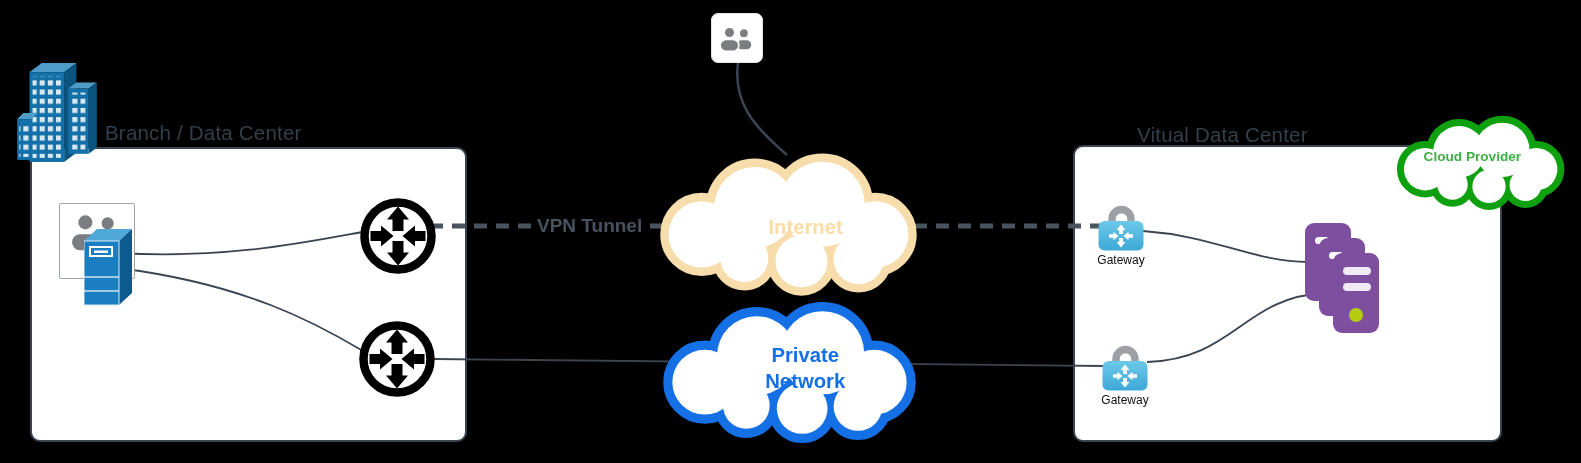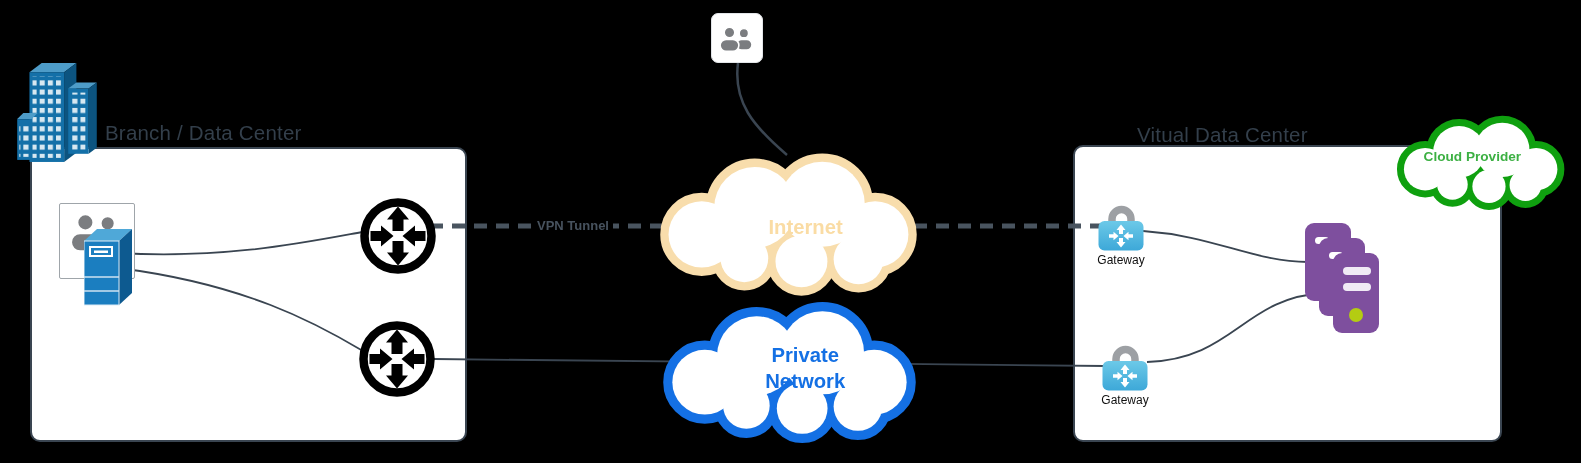--- a/index.html
+++ b/index.html
@@ -12,21 +12,21 @@
   .zone-box{
     position:absolute;background:#fff;border:2px solid #3A4551;border-radius:10px;
   }
   .zone-title{
     position:absolute;color:#333F4B;font-size:20.5px;letter-spacing:.2px;white-space:nowrap;
   }
   .wires{position:absolute;left:0;top:0;width:1581px;height:463px;pointer-events:none;}
   .cloud{position:absolute;overflow:visible;}
   .cloud text{font-family:"Liberation Sans",sans-serif;font-weight:bold;}
   .vpn-chip{
-    position:absolute;background:#000;color:#47525E;font-weight:bold;font-size:13px;
+    position:absolute;background:#000;color:#47525E;font-weight:bold;font-size:19px;
     line-height:22px;padding:0 4px;white-space:nowrap;
   }
   .users-square{
     position:absolute;background:#fff;display:flex;align-items:center;justify-content:center;
   }
   .users-square.left-sq{border:1.5px solid #9FA5AA;border-radius:2px;}
   .users-square.top-sq{border:1px solid #E2E5E8;border-radius:7px;}
   .gw-label{
     position:absolute;color:#101010;font-size:12px;text-align:center;white-space:nowrap;
   }

